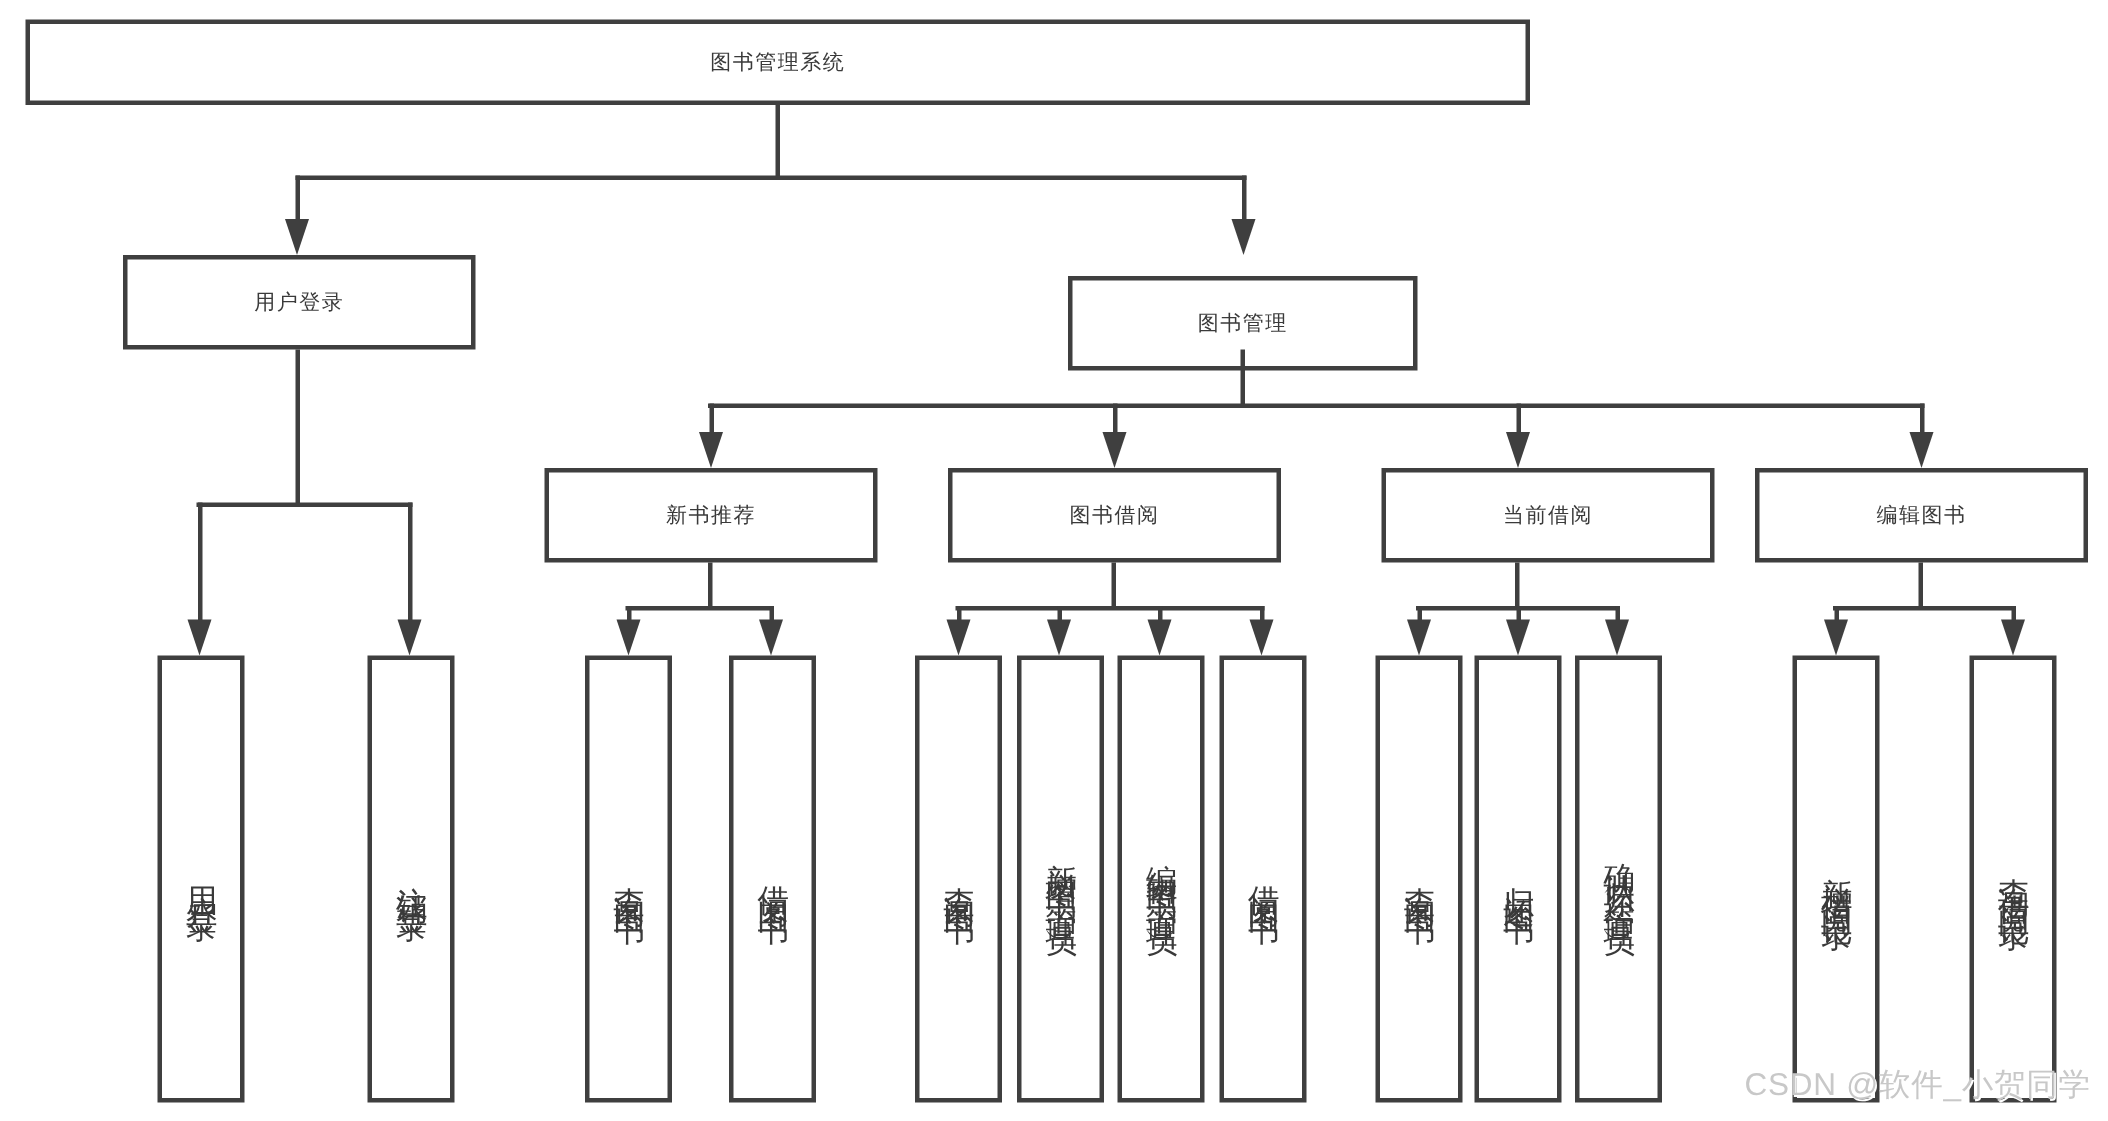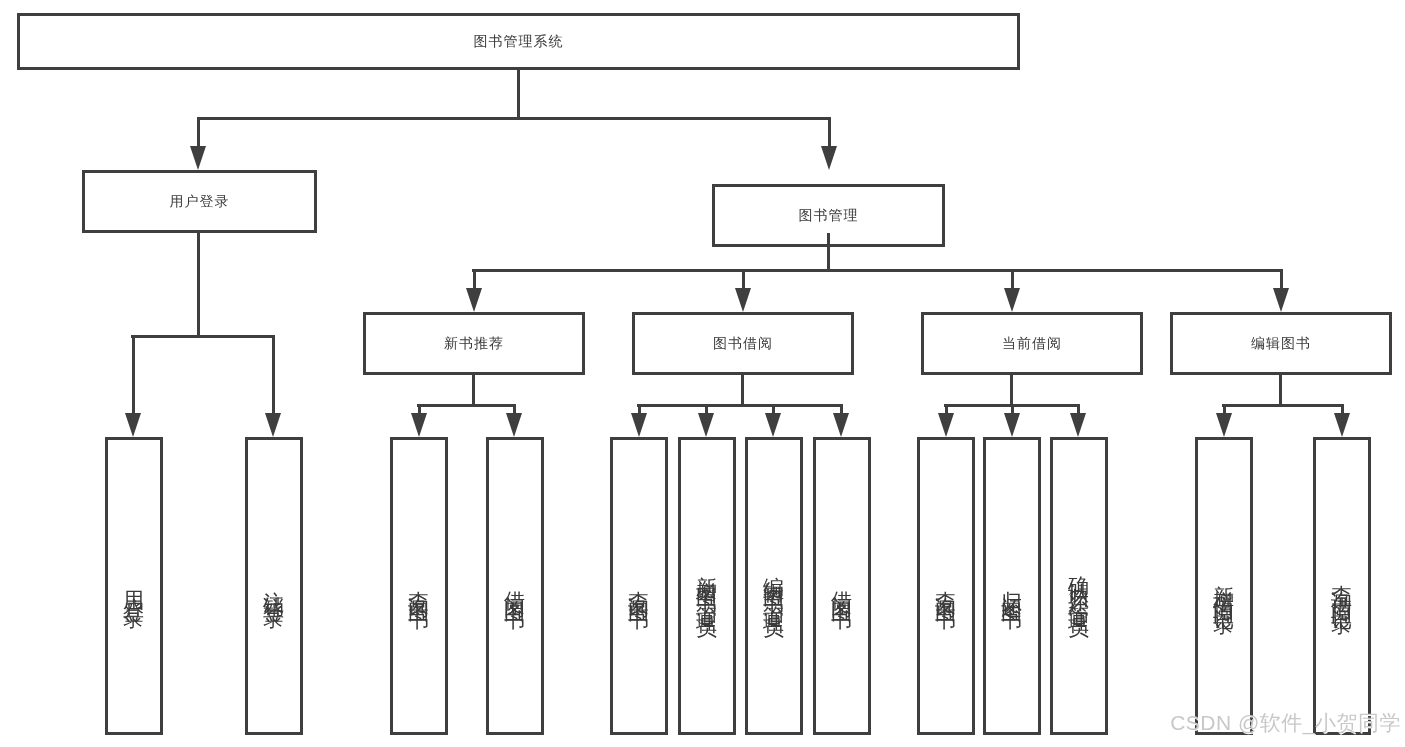--- a/index.html
+++ b/index.html
@@ -50,21 +50,21 @@
   .watermark{
     position:absolute;
     left:1163px;top:709px;
     width:238px;
     font-size:21px;
     letter-spacing:0.5px;
     color:var(--wm);
     text-shadow:1px 1px 0 #ffffff;
     white-space:nowrap;
     z-index:20;
-    text-align:right;
+    text-align:left;
   }
 </style>
 </head>
 <body>
 
 <div class="canvas">
 
   <div class="node" style="left:17px;top:13px;width:1003px;height:57px;">
     <span class="hlabel">图书管理系统</span>
   </div>

